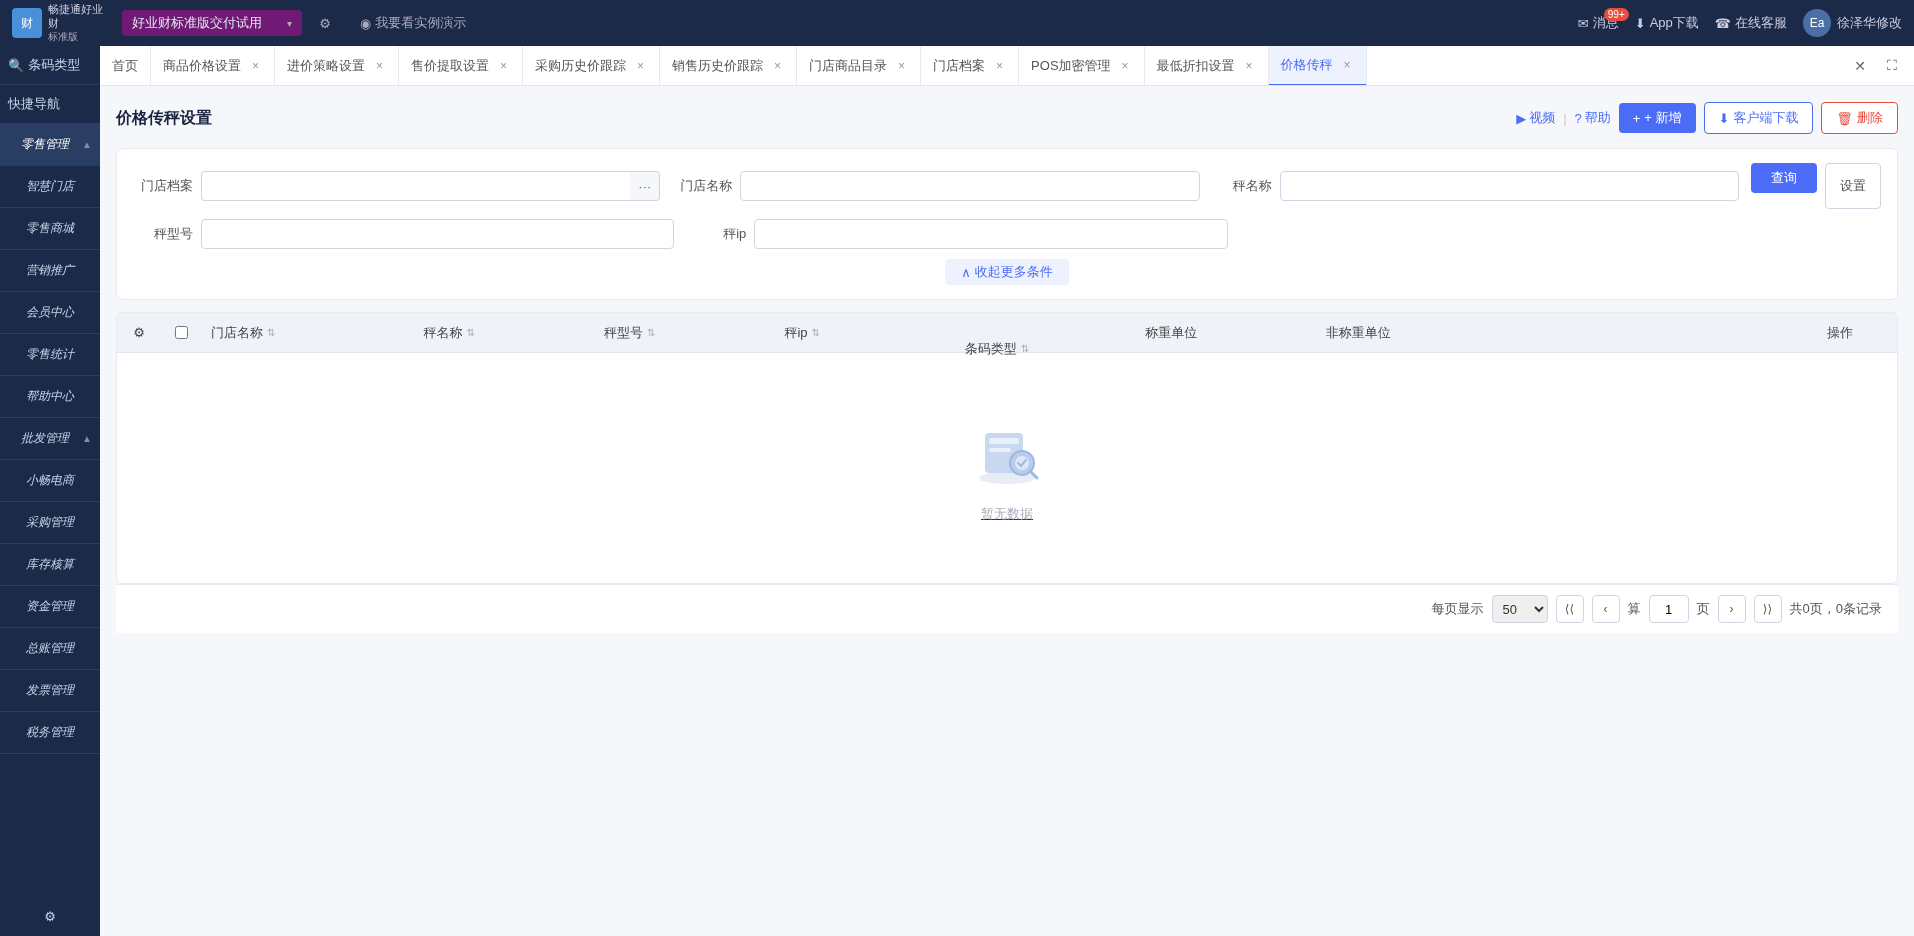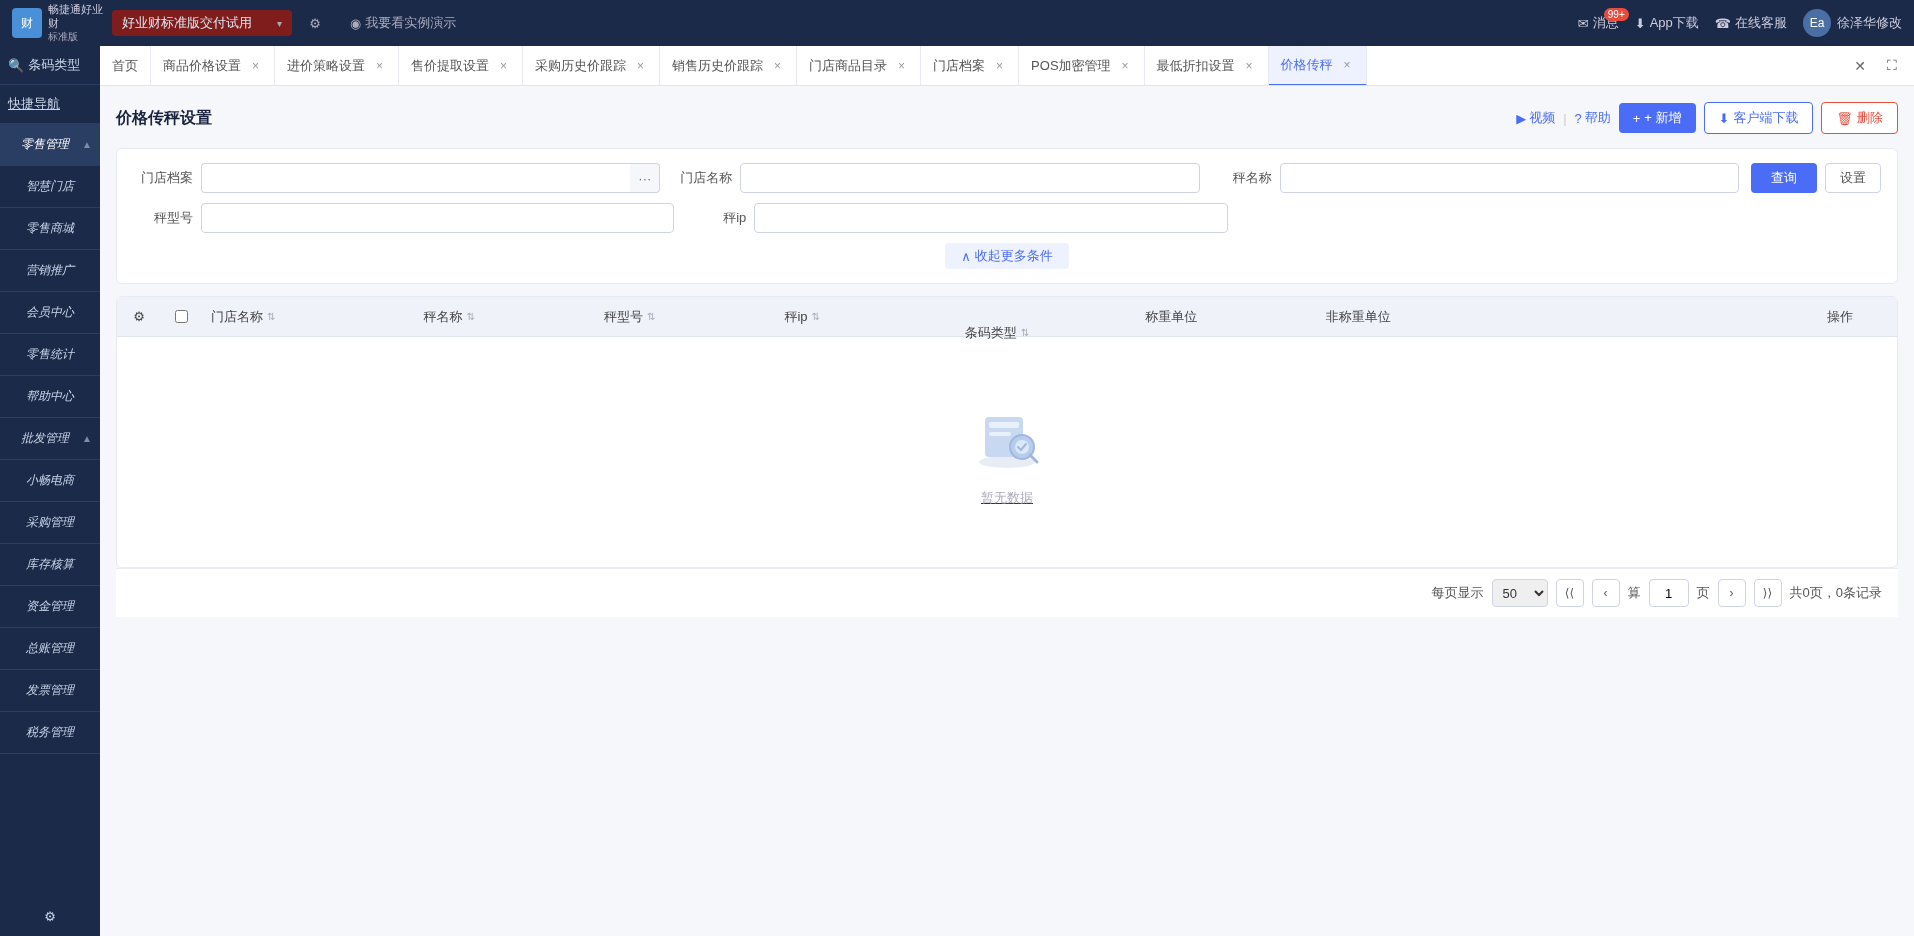--- a/index.html
+++ b/index.html
@@ -33,24 +33,24 @@
       color: #fff;
       margin-right: 6px;
       flex-shrink: 0;
     }
     .logo-text { font-size: 11px; line-height: 1.3; color: #ccd; }
     .version-badge { font-size: 10px; color: #aab; }
 
     .selector-area {
       display: flex;
       align-items: center;
-      background: #7f1d1d;
+      background: #701a75;
       border-radius: 4px;
       padding: 4px 10px;
-      margin-left: 0;
+      margin-left: 10px;
       min-width: 180px;
       cursor: pointer;
     }
     .selector-text { color: #e0e6f0; font-size: 13px; flex: 1; }
     .selector-arrow { color: #aab; font-size: 10px; margin-left: 8px; }
     .settings-icon-btn {
       margin-left: 8px;
       width: 30px; height: 30px;
       display: flex; align-items: center; justify-content: center;
       color: #aab;
@@ -125,21 +125,20 @@
       color: #c8d4e8;
       font-size: 13px;
       border-bottom: 1px solid #2a3d63;
     }
     .sidebar-quick-nav {
       padding: 10px 8px;
       font-size: 13px;
       color: #c8d4e8;
       cursor: pointer;
       border-bottom: 1px solid #2a3d63;
-      text-decoration: underline;
     }
     .sidebar-item {
       padding: 12px 8px;
       text-align: center;
       font-size: 12px;
       color: #c8d4e8;
       cursor: pointer;
       border-bottom: 1px solid #2a3d63;
       display: flex;
       align-items: center;
@@ -658,21 +657,21 @@
           <div class="form-field">
             <label class="form-label">门店名称</label>
             <input class="form-input" type="text" style="">
           </div>
           <div class="form-field">
             <label class="form-label">秤名称</label>
             <input class="form-input" type="text" style="">
           </div>
           <div style="display:flex; gap:8px; flex-shrink:0;">
             <button class="btn-primary" style="height:30px; padding:0 20px;">查询</button>
-            <button class="btn-outline" style="height:30px; padding:0 14px; color:#555; border-color:#d0d4e0;">设置</button>
+            <button class="btn-outline" style="height:46px; padding:0 14px; color:#555; border-color:#d0d4e0;">设置</button>
           </div>
         </div>
         <div class="form-row">
           <div class="form-field">
             <label class="form-label">秤型号</label>
             <input class="form-input" type="text" style="">
           </div>
           <div class="form-field">
             <label class="form-label">秤ip</label>
             <input class="form-input" type="text" style="">

